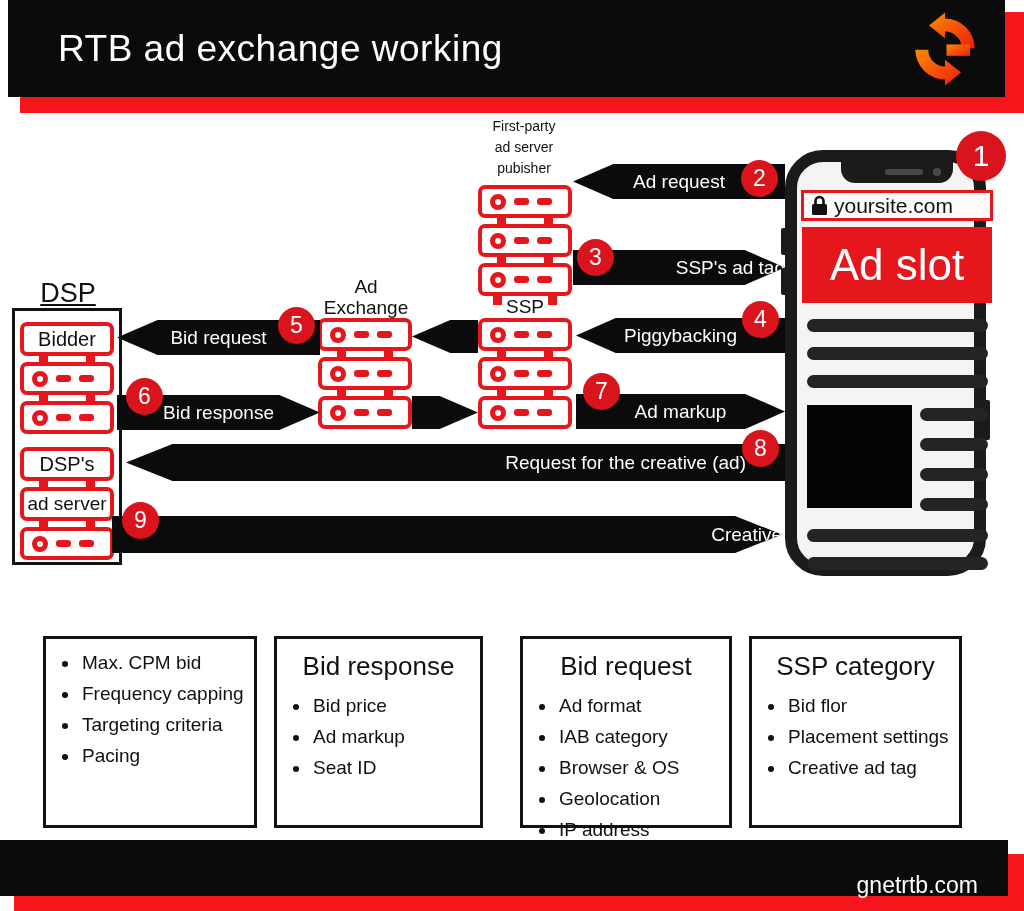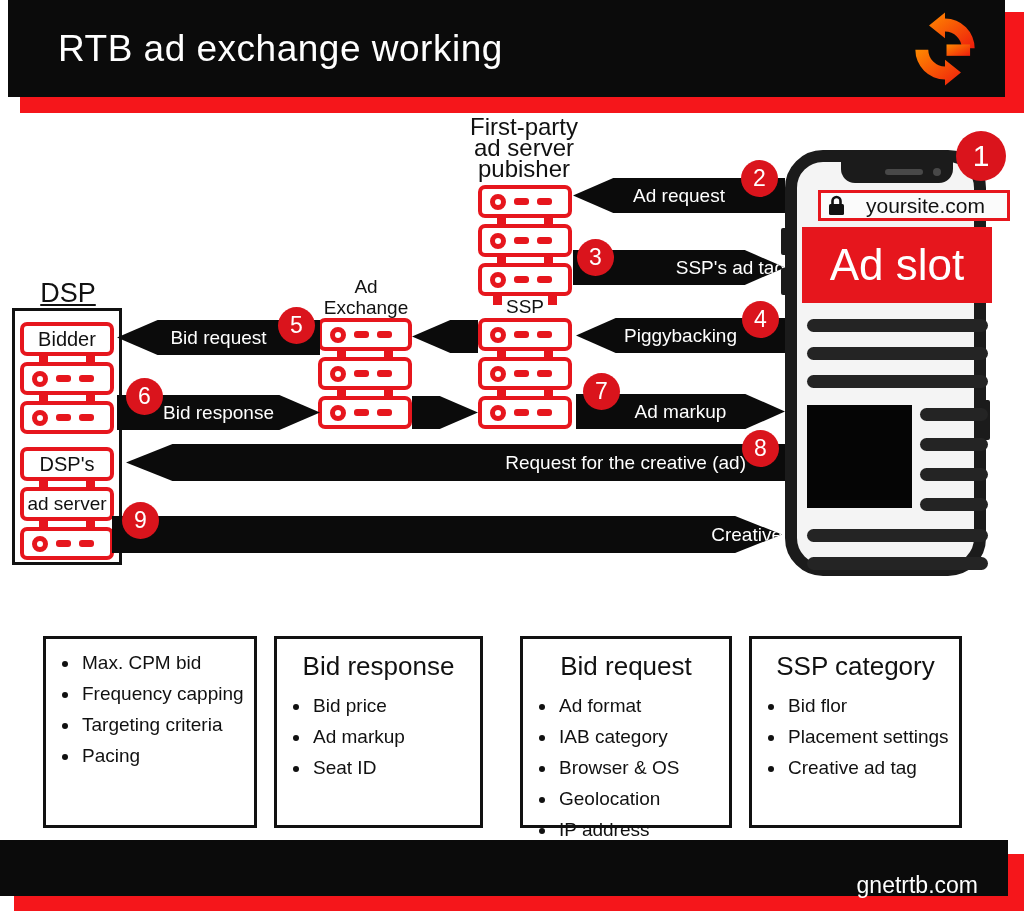--- a/index.html
+++ b/index.html
@@ -60,22 +60,22 @@
   .badge-1{width:50px;height:50px;font-size:30px;z-index:7;}
 
   
   .phone{position:absolute;left:785px;top:150px;width:201px;height:426px;background:#f4f4f4;
     border:12px solid #1b1b1b;border-radius:38px;z-index:4;}
   .notch{position:absolute;left:44px;top:0;width:112px;height:21px;background:#1b1b1b;
     border-radius:0 0 14px 14px;}
   .speaker{position:absolute;left:44px;top:7px;width:38px;height:6px;background:#484848;border-radius:3px;}
   .camera{position:absolute;left:92px;top:6px;width:8px;height:8px;background:#484848;border-radius:50%;}
   .side-btn{position:absolute;width:6px;background:#1b1b1b;border-radius:2px;}
-  .url-bar{position:absolute;left:21px;top:28px;width:192px;height:31px;border:3px solid var(--red);
-    background:#fbfbfb;display:flex;align-items:center;padding-left:7px;gap:21px;}
+  .url-bar{position:absolute;left:4px;top:28px;width:192px;height:31px;border:3px solid var(--red);
+    background:#fbfbfb;display:flex;align-items:center;padding-left:7px;gap:6px;}
   .url-text{font-size:21px;color:#111;}
   .ad-slot{position:absolute;left:5px;top:65px;width:190px;height:76px;background:var(--red);
     color:#fff;font-size:44px;display:flex;align-items:center;justify-content:center;}
   .p-line{position:absolute;height:13px;background:#242424;border-radius:7px;}
   .p-img{position:absolute;left:10px;top:243px;width:105px;height:103px;background:#050505;}
 
   
   .panel{position:absolute;top:636px;height:192px;border:3px solid #111;background:#fff;}
   .panel-title{text-align:center;font-size:26px;margin-top:12px;}
   .panel ul{margin:13px 0 0 12px;padding-left:22px;display:flex;flex-direction:column;gap:9px;
@@ -98,21 +98,21 @@
             <stop offset="1" stop-color="#ee1c0c"></stop>
           </linearGradient>
         </defs>
         <path d="M50 10 a39 39 0 0 1 39 39 h-17 a22 22 0 0 0 -22 -22 v9 l-21 -17 21 -17 z" fill="url(#lg)"></path>
         <path d="M50 90 a39 39 0 0 1 -39 -39 h17 a22 22 0 0 0 22 22 v-9 l21 17 -21 17 z" fill="url(#lg)"></path>
         <rect x="52" y="44" width="31" height="15" fill="url(#lg)"></rect>
       </svg>
     </div>
   </div>
 
-  <div class="stack-label" style="left:454px;top:116px;width:140px;font-size:24px;">
+  <div class="stack-label" style="left:454px;top:116px;width:140px;font-size:14px;">
     <div>First-party</div>
     <div>ad server</div>
     <div>pubisher</div>
   </div>
   <div class="stack" style="left:478px;top:185px;">
     <div class="srv">
         <span class="s-ring"></span>
         <span class="s-dash"></span>
         <span class="s-dash"></span>
       </div>
@@ -186,21 +186,21 @@
     <div class="dsp-gap"></div>
     <div class="red-box">DSP's</div>
     <div class="red-box conn" style="font-size:19px;">ad server</div>
     <div class="srv conn">
         <span class="s-ring"></span>
         <span class="s-dash"></span>
         <span class="s-dash"></span>
       </div>
   </div>
 
-  <div class="arrow a-left" style="left:573px;top:178px;width:212px;height:35px;--tip:19%;">
+  <div class="arrow a-left" style="left:573px;top:164px;width:212px;height:35px;--tip:19%;">
     <span>Ad request</span>
     </div>
   <div class="badge" style="left:741px;top:160px;">2</div>
 
   <div class="arrow a-right" style="left:573px;top:250px;width:212px;height:35px;justify-content:flex-end;--tipr:81%;">
     <span>SSP's ad tag</span>
     </div>
   <div class="badge" style="left:577px;top:239px;">3</div>
 
   <div class="arrow a-left" style="left:576px;top:318px;width:209px;height:35px;--tip:19%;">

